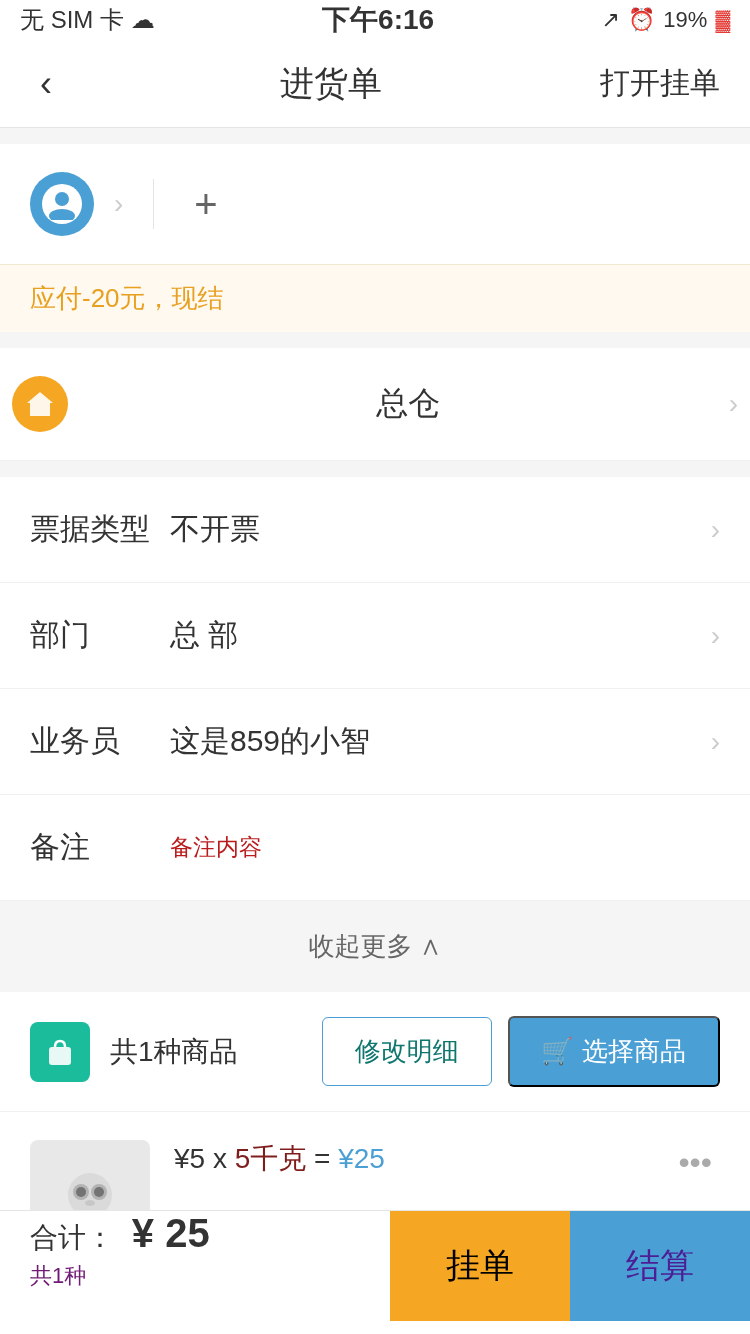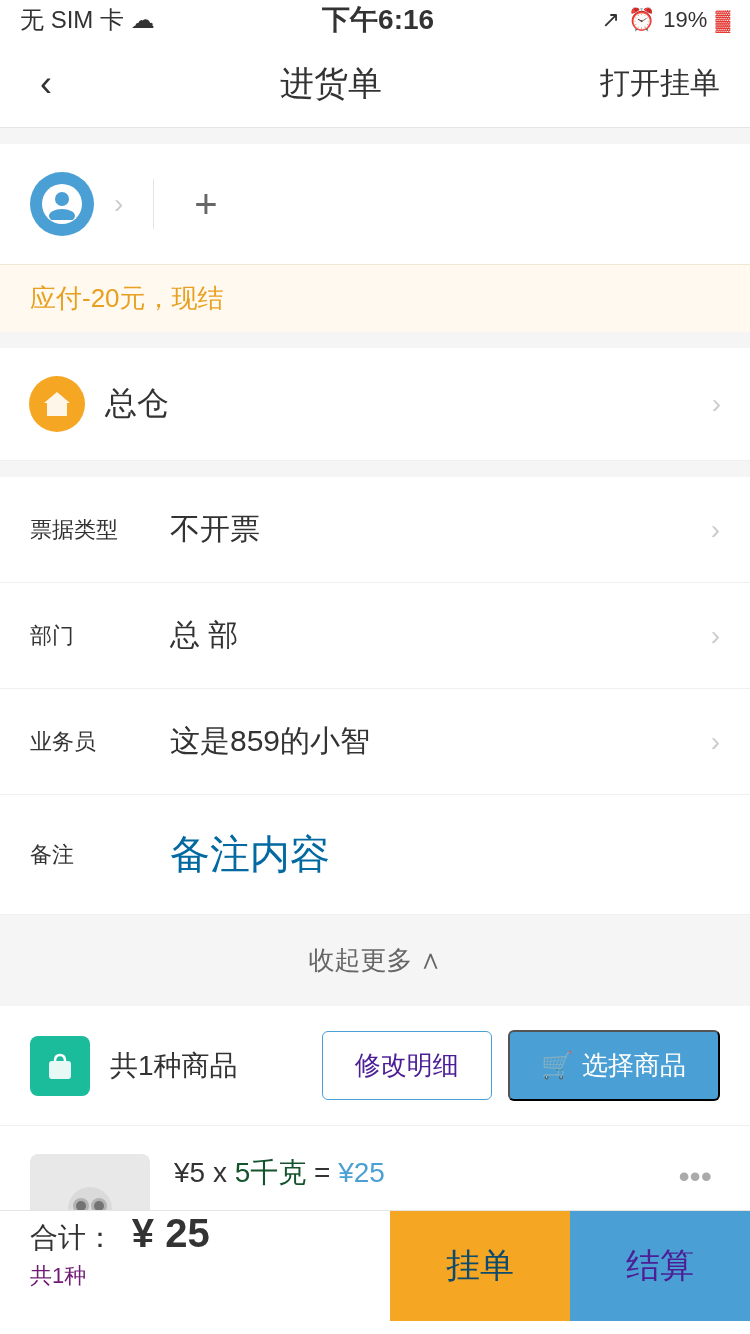--- a/index.html
+++ b/index.html
@@ -133,23 +133,24 @@
       padding: 16px 30px;
       color: #e8a020;
       font-size: 26px;
       border-top: 1px solid #f0e8d0;
     }
 
     
     .list-row {
       display: flex;
       align-items: center;
-      padding: 28px 29px;
+      padding: 28px 12px;
       background: #fff;
       border-bottom: 1px solid #f0f0f0;
+      text-align: center;
     }
     .warehouse-icon {
       width: 56px;
       height: 56px;
       border-radius: 50%;
       background: #f5a623;
       display: flex;
       align-items: center;
       justify-content: center;
       margin-right: 20px;
@@ -168,35 +169,35 @@
     
     .form-row {
       display: flex;
       align-items: center;
       padding: 32px 30px;
       background: #fff;
       border-bottom: 1px solid #f0f0f0;
       min-height: 100px;
     }
     .form-label {
-      font-size: 22px;
+      font-size: 30px;
       color: #333;
       width: 130px;
       flex-shrink: 0;
     }
     .form-value {
       flex: 1;
       font-size: 30px;
       color: #333;
       padding-left: 10px;
     }
     .form-placeholder {
       flex: 1;
-      font-size: 40px;
-      color: #0369a1;
+      font-size: 23px;
+      color: #b91c1c;
       padding-left: 10px;
     }
 
     
     .collapse-row {
       display: flex;
       align-items: center;
       justify-content: center;
       padding: 28px 30px;
       background: #f5f5f5;
@@ -223,21 +224,21 @@
       justify-content: center;
       margin-right: 20px;
     }
     .product-count-text {
       flex: 1;
       font-size: 28px;
       color: #333;
     }
     .btn-outline {
       border: 1px solid #4a9fd4;
-      color: #4c1d95;
+      color: #0f766e;
       background: #fff;
       padding: 16px 32px;
       font-size: 26px;
       border-radius: 6px;
       cursor: pointer;
       margin-right: 16px;
     }
     .btn-solid {
       background: #4a9fd4;
       color: #fff;
@@ -276,21 +277,21 @@
     .product-name {
       font-size: 30px;
       color: #333;
       margin-bottom: 16px;
     }
     .product-price {
       font-size: 28px;
       color: #333;
     }
     .price-highlight {
-      color: #14532d;
+      color: #7f1d1d;
     }
     .price-total {
       color: #4a9fd4;
       font-weight: 500;
     }
     .product-more {
       color: #aaa;
       font-size: 32px;
       cursor: pointer;
       padding: 4px 8px;
@@ -326,21 +327,21 @@
     .total-count {
       font-size: 22px;
       color: #701a75;
       display: block;
       margin-top: 4px;
     }
     .btn-pend {
       width: 180px;
       height: 110px;
       background: #f5a623;
-      color: #0c4a6e;
+      color: #000000;
       font-size: 34px;
       display: flex;
       align-items: center;
       justify-content: center;
       cursor: pointer;
     }
     .btn-settle {
       width: 180px;
       height: 110px;
       background: #4a9fd4;

